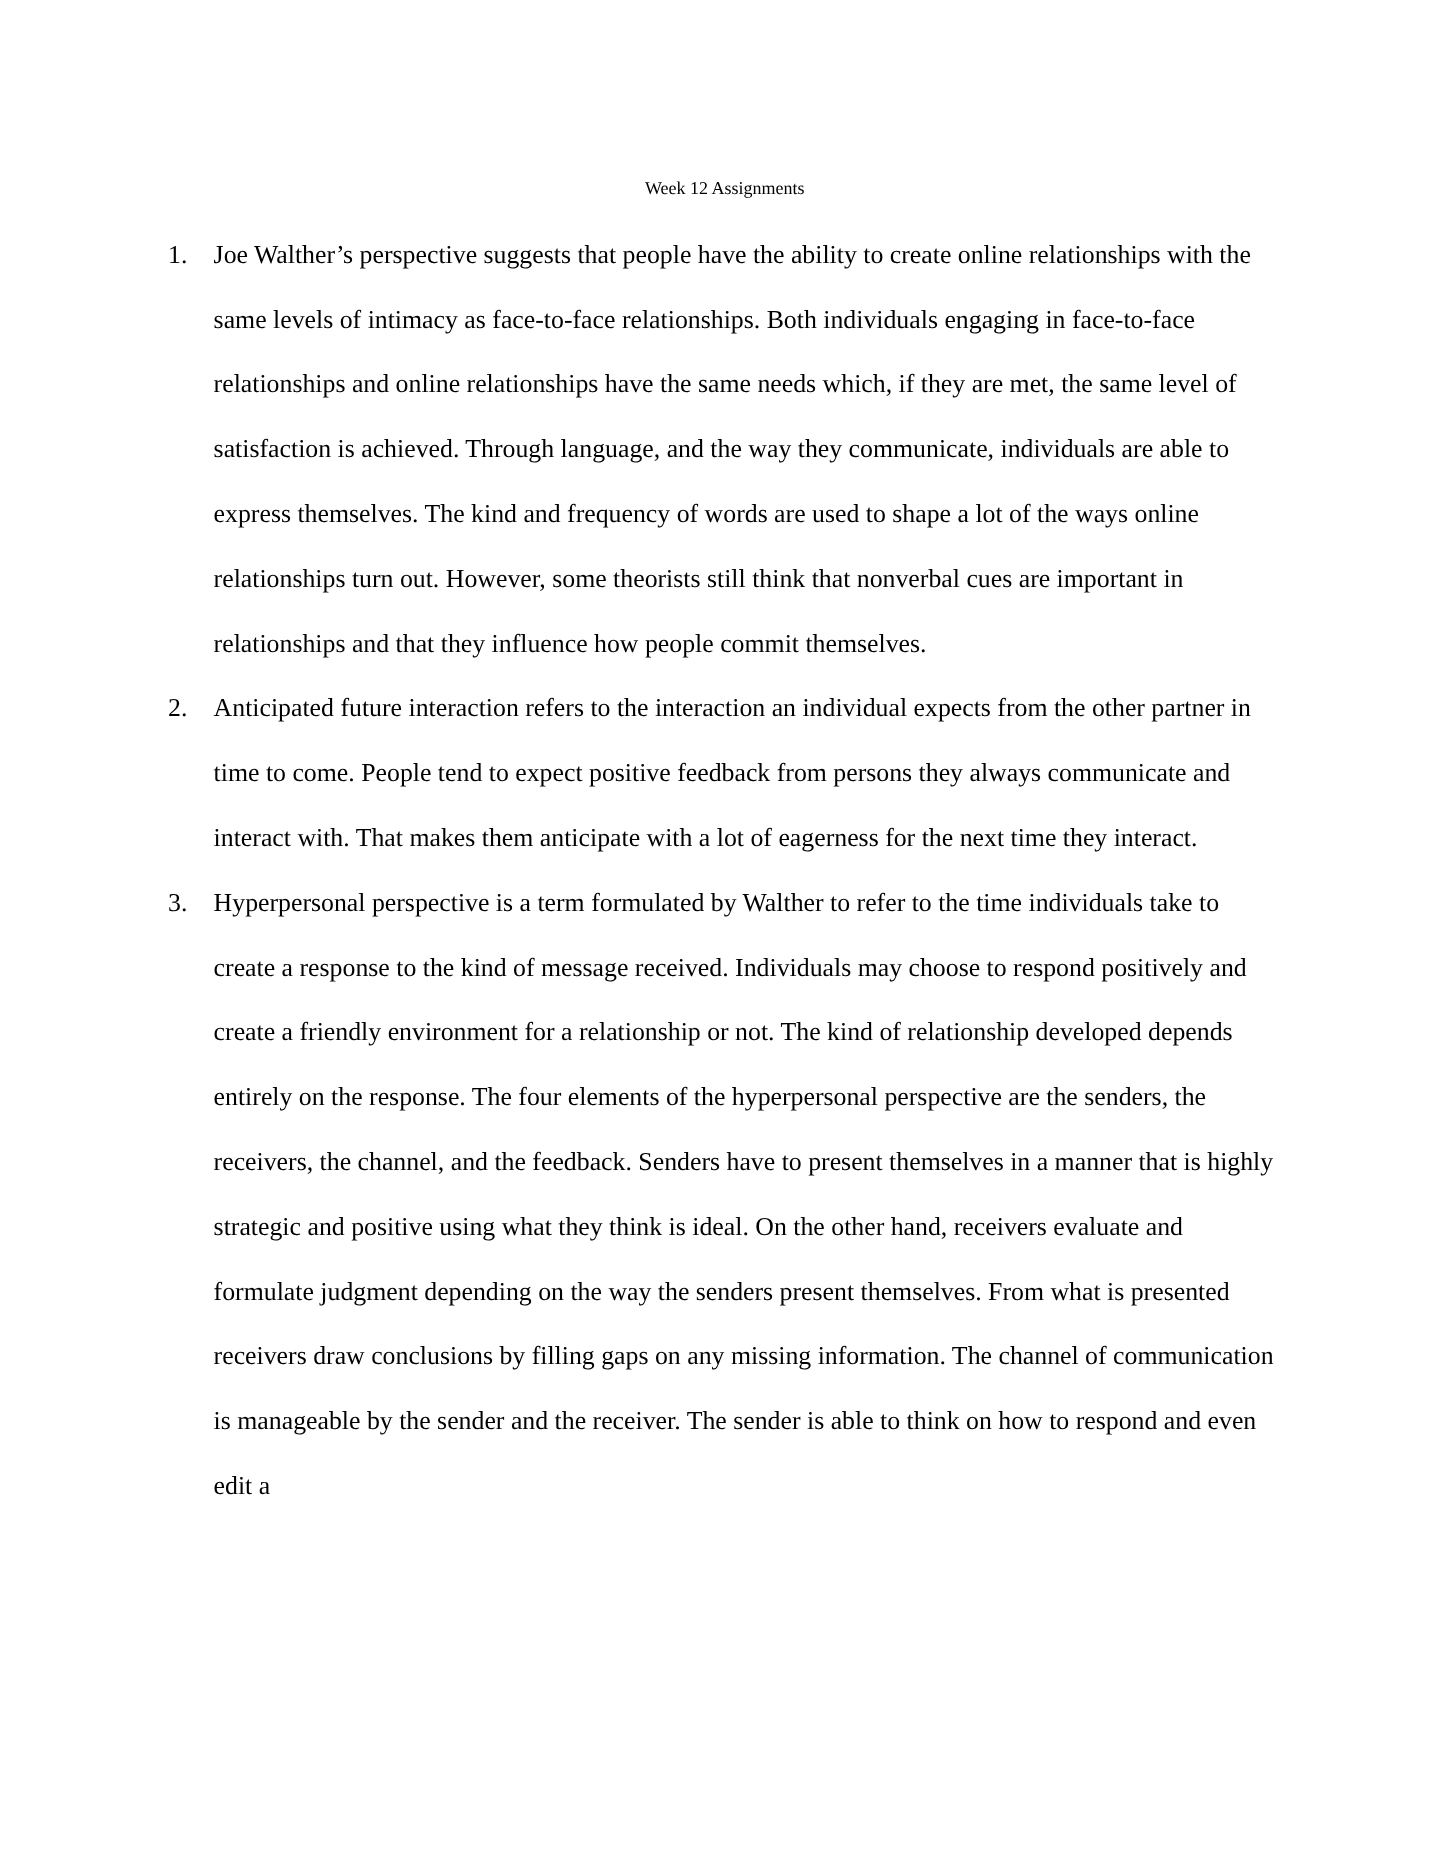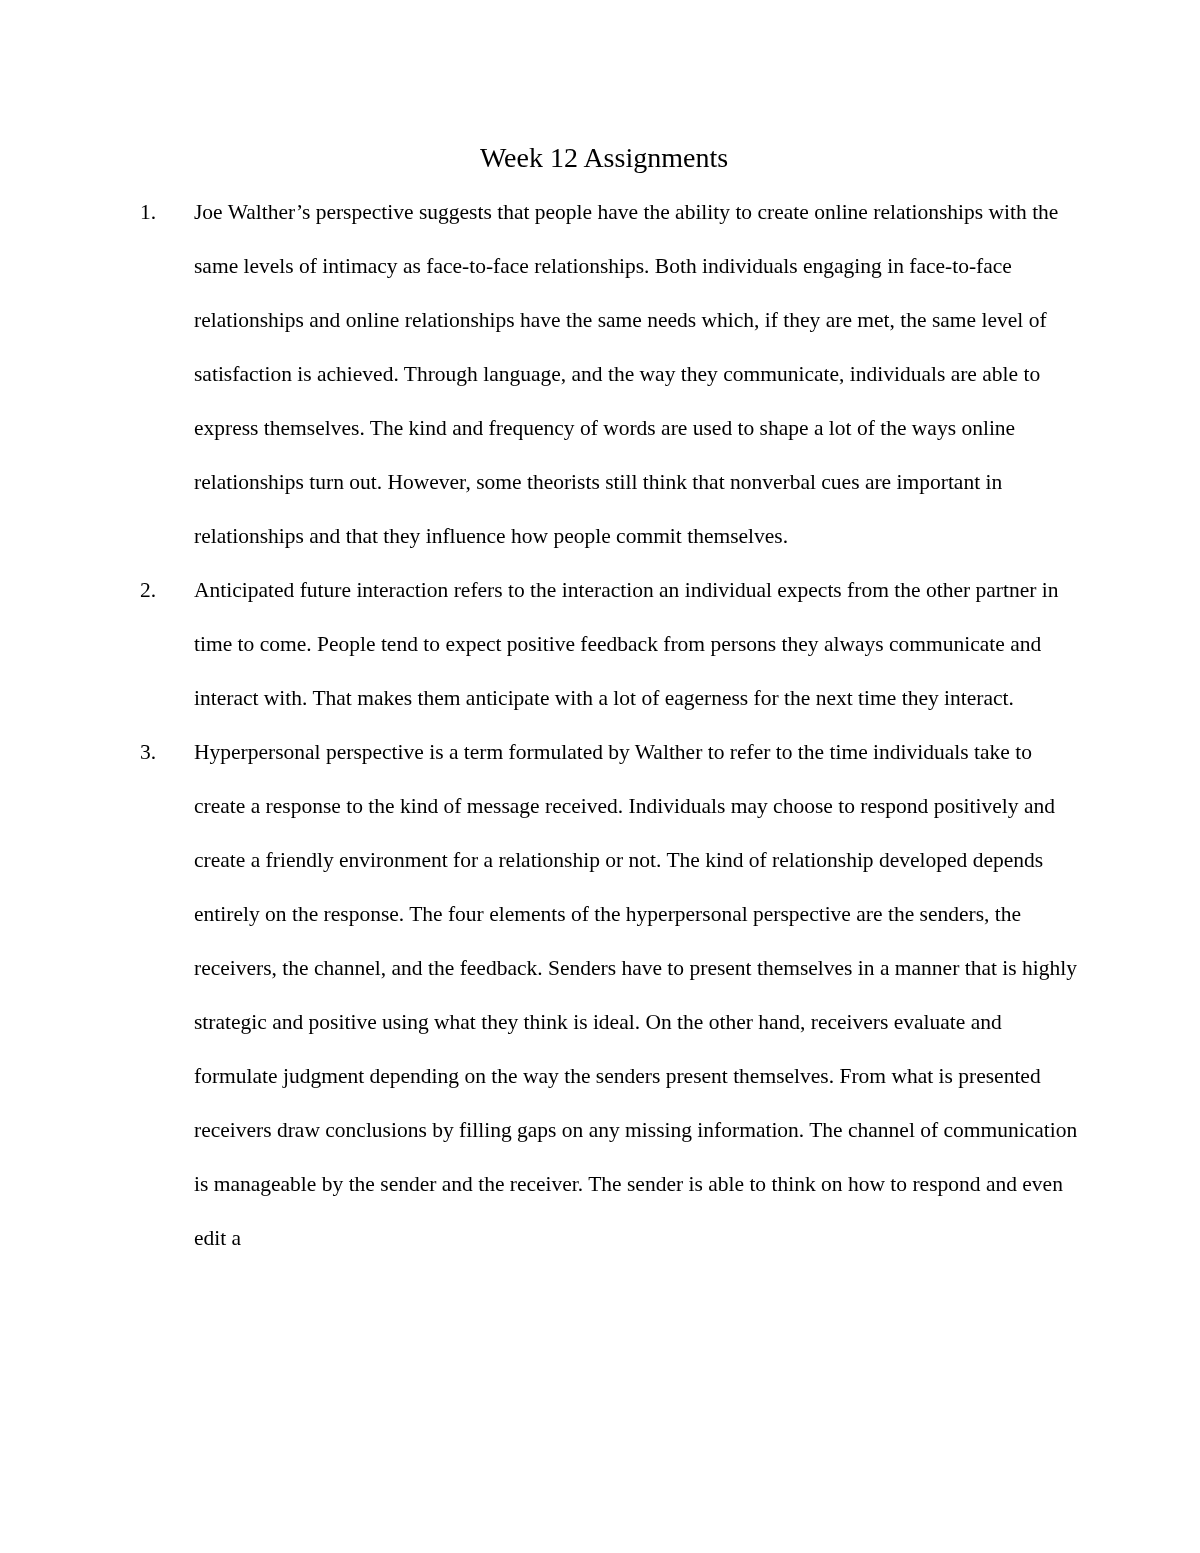--- a/index.html
+++ b/index.html
@@ -18,21 +18,21 @@
     box-sizing: border-box;
     width: 1200px;
     height: 1553px;
     padding-top: 131px;
     background: #ffffff;
   }
   .doc-title {
     width: 928px;
     margin-left: 140px;
     text-align: center;
-    font-size: 28px;
+    font-size: 15px;
     line-height: 54px;
     font-weight: normal;
     white-space: nowrap;
   }
   .doc-list {
     margin-left: 140px;
     width: 928px;
   }
   .doc-item {
     position: relative;
@@ -44,21 +44,20 @@
   .doc-item .num {
     position: absolute;
     left: 0;
     top: 0;
     width: 30px;
     text-align: left;
   }
   .doc-item .txt {
     display: block;
     width: 888px;
-    margin-left: 16px;
   }
 </style>
 </head>
 <body>
 
 <div class="page">
 
   <div class="doc-title">Week 12 Assignments</div>
 
   <div class="doc-list">

